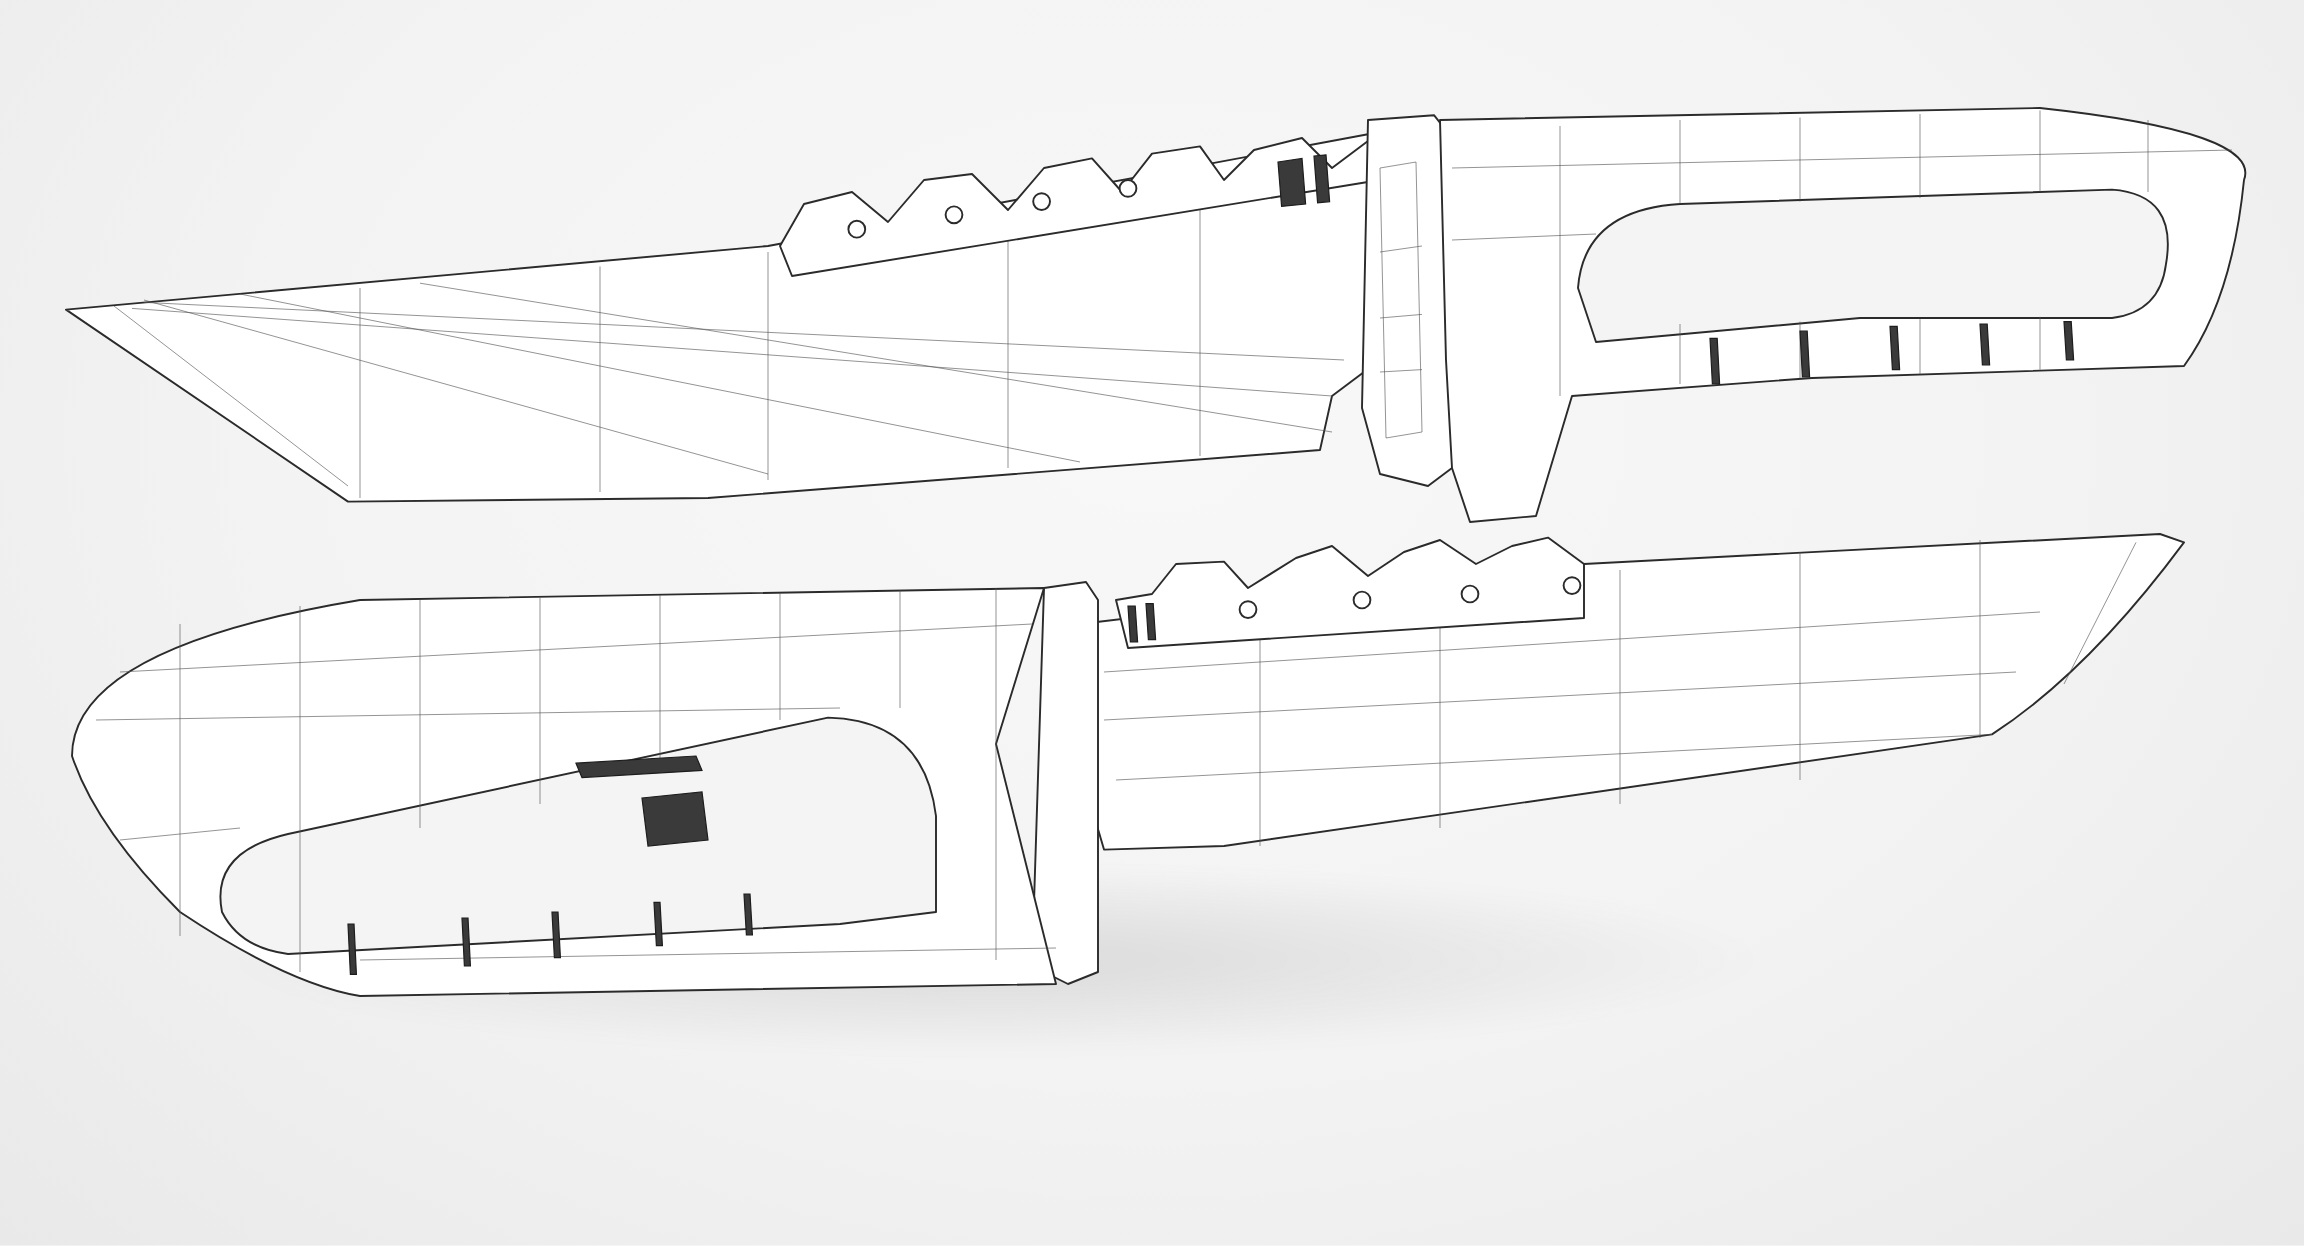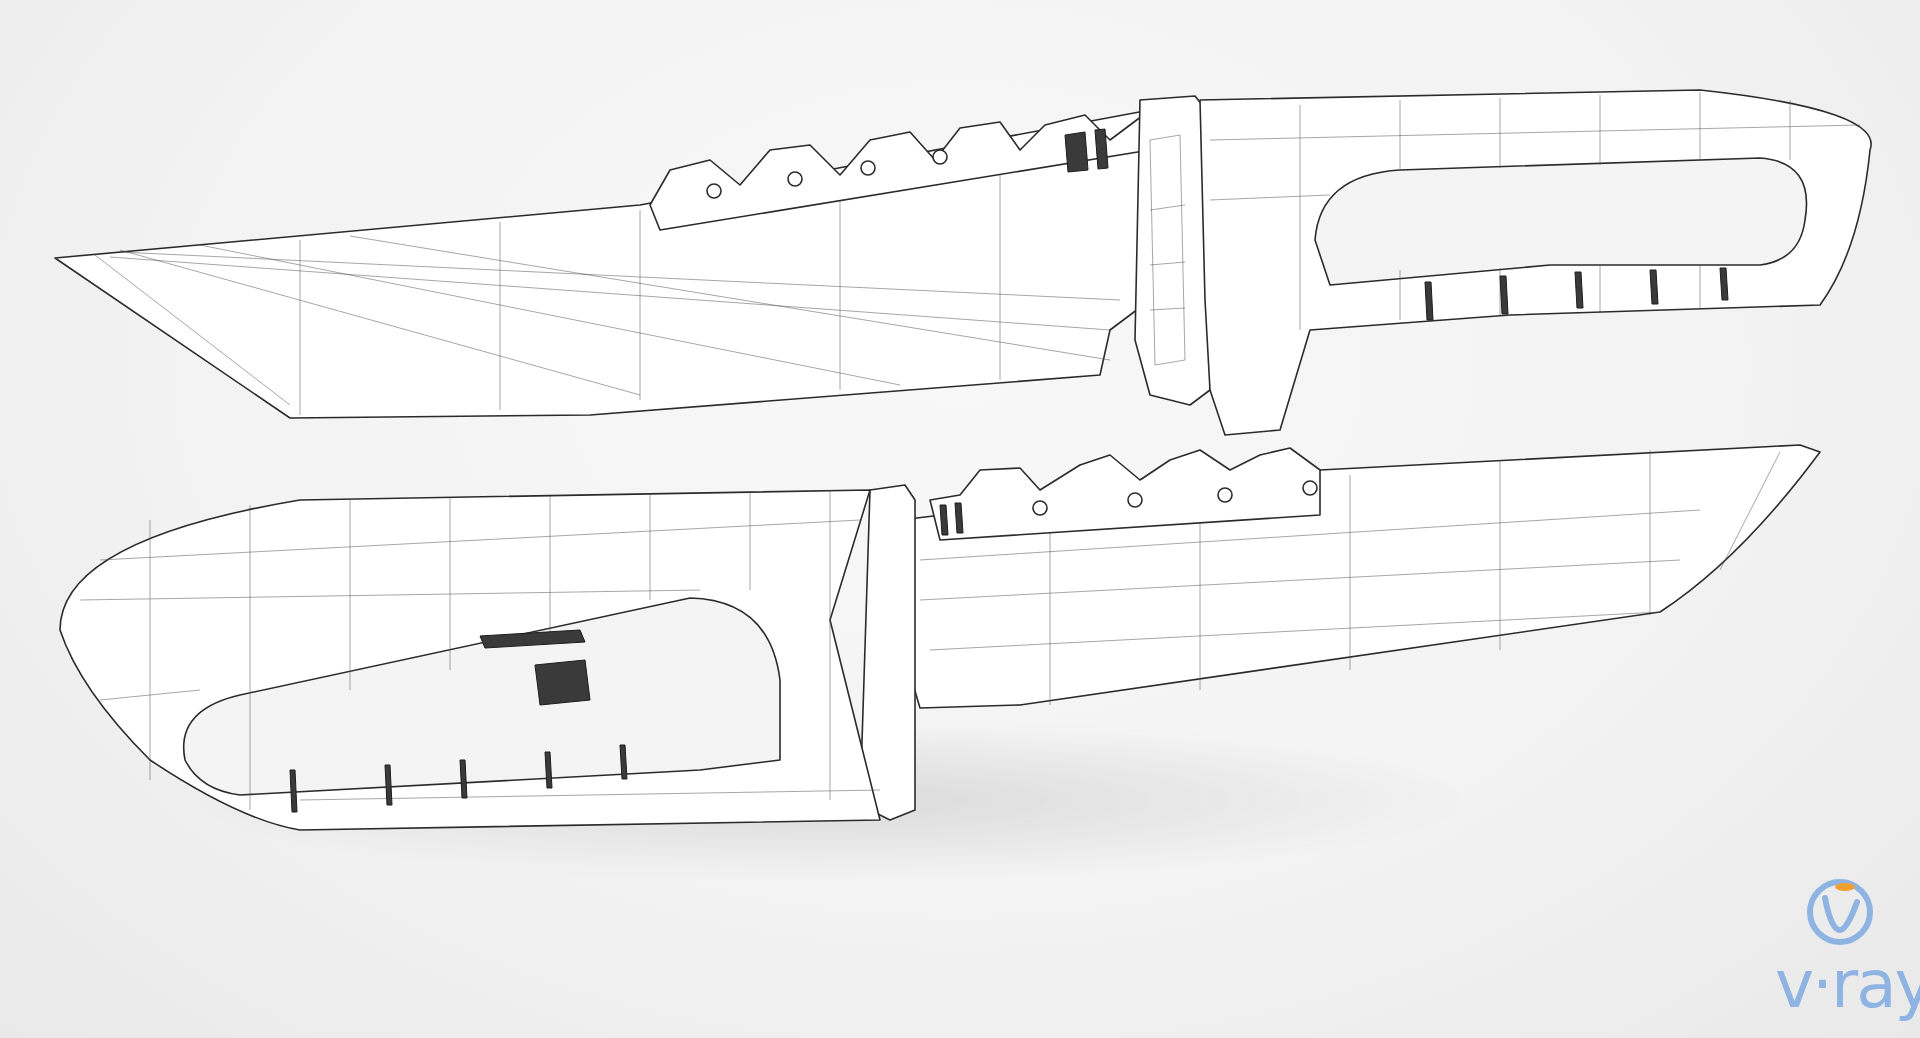--- a/index.html
+++ b/index.html
@@ -69,21 +69,13 @@
       <path class="wire" d="M870,490 L905,485 L915,500 L915,810 L890,820 L860,805 Z"></path>
 
       <path class="wire" d="M870,490 L300,500 Q60,540 60,630 Q80,690 150,760 Q240,820 300,830 L880,820 L830,620 Z"></path>
       <path class="wire" d="M780,680 Q770,600 690,598 L240,695 Q175,710 185,760 Q200,790 240,795 L700,770 L780,760 Z" style="fill:#f4f4f4"></path>
       <path class="grid" d="M100,560 L860,520 M80,600 L700,590 M100,700 L200,690 M150,520 L150,780 M250,505 L250,810 M350,500 L350,690 M450,498 L450,670 M550,496 L550,640 M650,494 L650,600 M750,492 L750,590 M830,490 L830,800 M300,800 L880,790"></path>
       <path class="dark" d="M290,770 l5,0 l2,42 l-5,0 Z M385,765 l5,0 l2,40 l-5,0 Z M460,760 l5,0 l2,38 l-5,0 Z M545,752 l5,0 l2,36 l-5,0 Z M620,745 l5,0 l2,34 l-5,0 Z"></path>
       <path class="dark" d="M480,636 L580,630 L585,642 L485,648 Z M535,665 L585,660 L590,700 L540,705 Z"></path>
     </g>
   </svg>
 
-  <div class="logo">
-    <svg width="130" height="80" viewBox="0 0 130 80">
-      <circle cx="65" cy="42" r="30" fill="none" stroke="#8fb4e3" stroke-width="6"></circle>
-      <ellipse cx="70" cy="17" rx="10" ry="4" fill="#f0a030"></ellipse>
-      <path d="M50,28 Q56,60 65,60 Q72,60 82,32" fill="none" stroke="#8fb4e3" stroke-width="6" stroke-linecap="round"></path>
-    </svg>
-    <div class="logo-text">v·ray</div>
-  </div>
 </div>
 
 </body></html>

